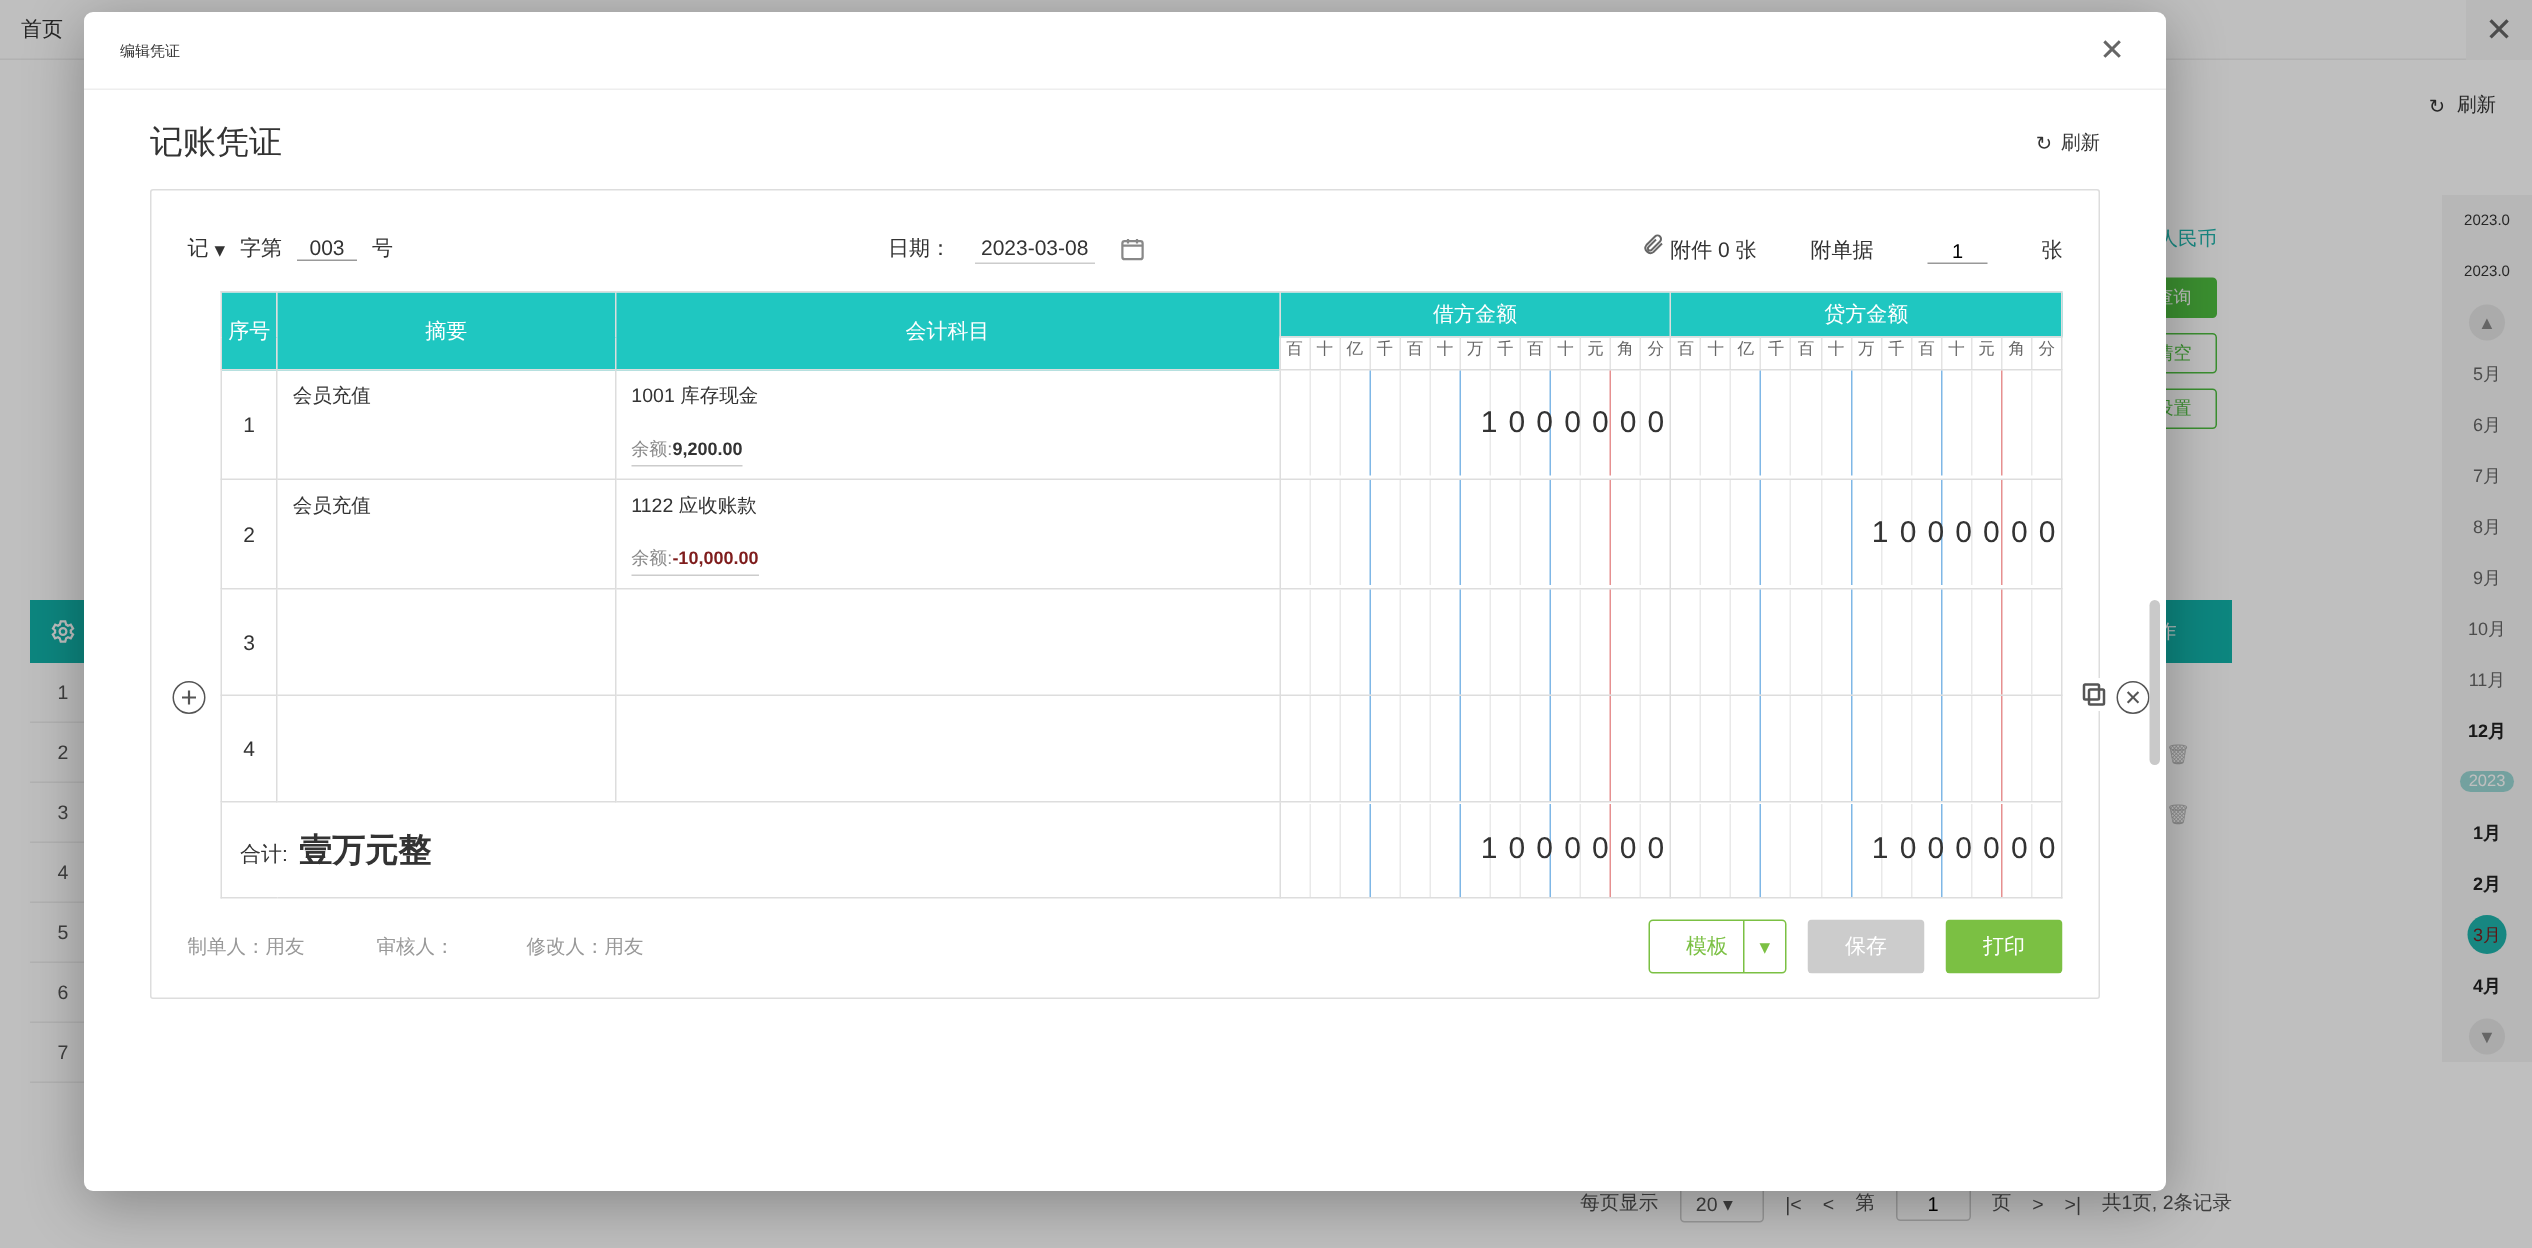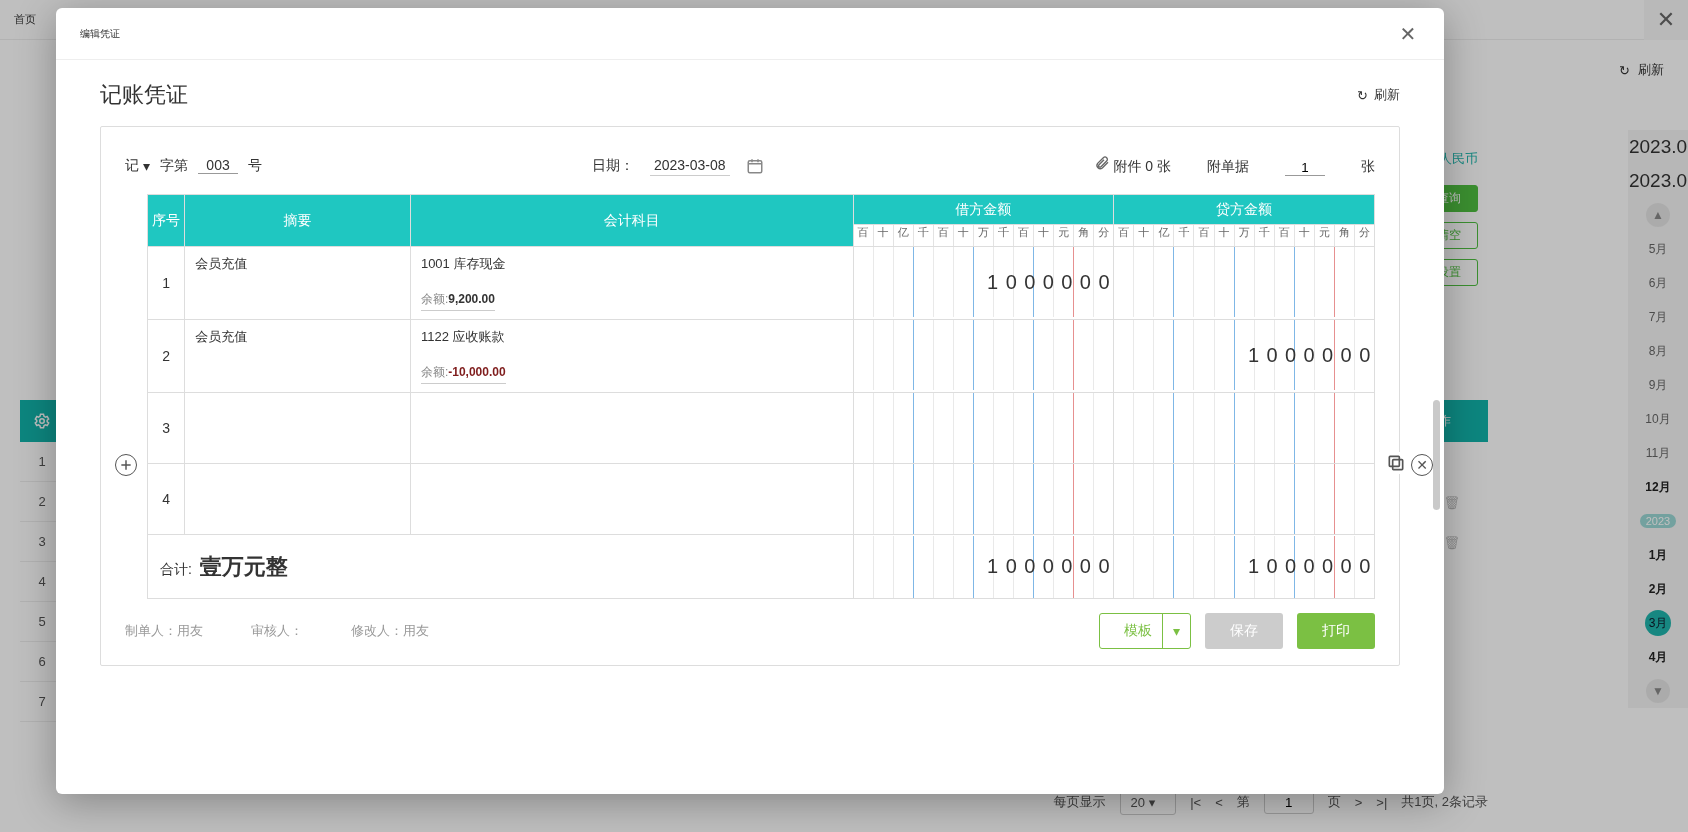--- a/index.html
+++ b/index.html
@@ -1,38 +1,38 @@
 <!DOCTYPE html>
 <html><head>
 <meta charset="utf-8">
 <style>
   * { box-sizing: border-box; margin: 0; padding: 0; }
   body { font-family: "Microsoft YaHei", Arial, sans-serif; font-size: 13px; color: #333; background: #f5f5f5; width: 1688px; height: 832px; overflow: hidden; position: relative; }
 
   
   .bg-page { position: absolute; inset: 0; background: #fff; }
   .bg-tabs { height: 40px; background: #fff; border-bottom: 1px solid #eee; display: flex; align-items: center; padding: 0 14px; gap: 20px; }
-  .bg-tab { font-size: 11px; color: #333; }
+  .bg-tab { font-size: 14px; color: #333; }
   .bg-close { position: absolute; right: 0; top: 0; width: 44px; height: 40px; display: flex; align-items: center; justify-content: center; cursor: pointer; font-size: 22px; color: #666; background: #f7f7f7; }
   .bg-toolbar { height: 60px; display: flex; align-items: center; justify-content: space-between; padding: 0 24px; }
   .bg-refresh-right { display: flex; align-items: center; gap: 8px; color: #333; }
   .bg-currency { font-size: 13px; color: #333; position: absolute; right: 210px; top: 150px; }
   .bg-currency b { color: #1fb5ac; font-weight: normal; }
   .bg-side-btns { position: absolute; right: 210px; top: 185px; display: flex; flex-direction: column; gap: 10px; }
   .bg-btn-green { background: #4fbf40; color: #fff; border: 1px solid #4fbf40; padding: 4px 16px; border-radius: 3px; font-size: 12px; }
   .bg-btn-outline { background: #fff; color: #4fbf40; border: 1px solid #4fbf40; padding: 4px 16px; border-radius: 3px; font-size: 12px; }
 
   
   .month-strip { position: absolute; right: 0; top: 130px; width: 60px; background: #f4f4f4; display: flex; flex-direction: column; align-items: center; font-size: 12px; color: #666; }
   .month-strip .ms-item { height: 34px; display: flex; align-items: center; justify-content: center; width: 100%; position: relative; }
-  .month-strip .ms-year { font-size: 19px; color: #333; }
+  .month-strip .ms-year { font-size: 10px; color: #333; }
   .month-strip .ms-circle { width: 24px; height: 24px; background: #e5e5e5; border-radius: 50%; display: flex; align-items: center; justify-content: center; color: #888; }
   .month-strip .ms-bold { font-weight: bold; color: #222; }
   .month-strip .ms-year-badge { background: #9ad7d4; color: #fff; border-radius: 10px; padding: 1px 6px; font-size: 11px; }
-  .month-strip .ms-active { background: #1fb5ac; color: #0f172a; width: 26px; height: 26px; border-radius: 50%; display:flex;align-items:center;justify-content:center;text-align:center; }
+  .month-strip .ms-active { background: #1fb5ac; color: #7f1d1d; width: 26px; height: 26px; border-radius: 50%; display:flex;align-items:center;justify-content:center;text-align:center; }
 
   
   .bg-table-wrap { position: absolute; left: 20px; right: 200px; top: 400px; }
   .bg-table-header { background: #12b3aa; height: 42px; display:flex;align-items:center; color:#fff; }
   .bg-gear { width: 44px; display:flex;align-items:center;justify-content:center; }
   .bg-row-nums { position: absolute; left: 20px; top: 442px; }
   .bg-row { height: 40px; width: 44px; display:flex;align-items:center;justify-content:center; border-bottom:1px solid #eee; color:#555; }
   .bg-op-col { position:absolute; right: 200px; top:400px; width:100px; }
   .bg-op-head { background:#12b3aa; color:#fff; height:42px; display:flex;align-items:center;justify-content:center; }
   .bg-op-cell { height:40px; display:flex;align-items:center;justify-content:center; gap:12px; color:#bbb; }

